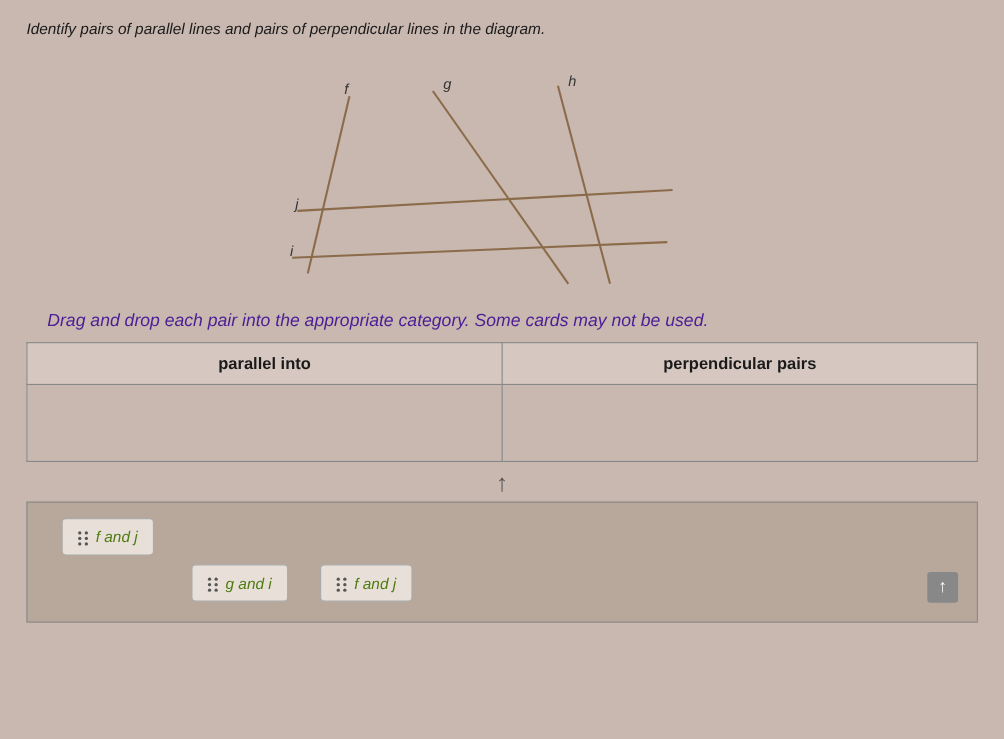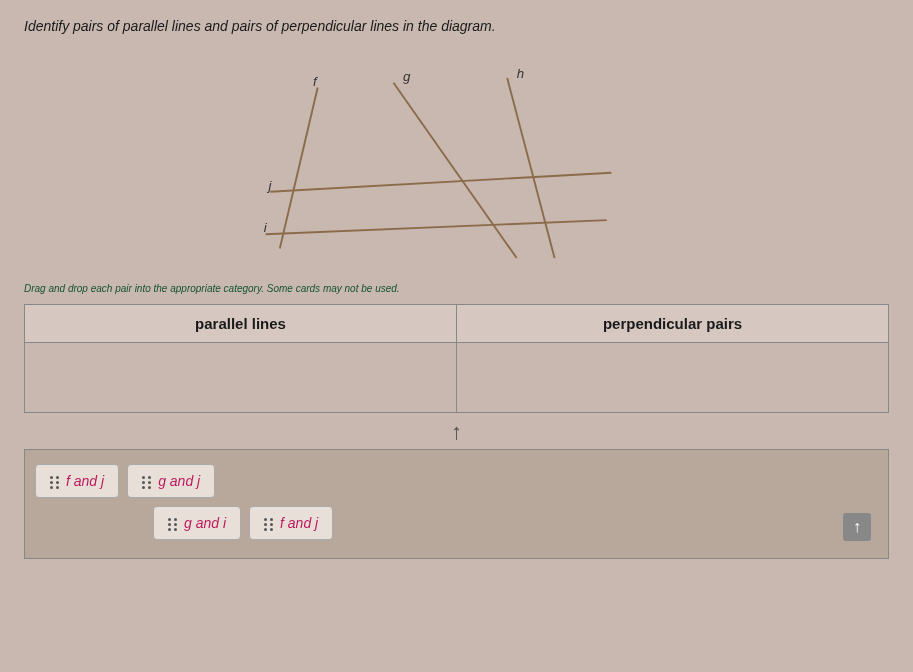--- a/index.html
+++ b/index.html
@@ -30,24 +30,25 @@
       margin-bottom: 10px;
     }
 
     .diagram-area svg {
       position: absolute;
       top: 0; left: 0;
       width: 100%; height: 100%;
     }
 
     .drag-instruction {
-      font-size: 10px;
-      color: #14532d;
+      font-size: 16px;
+      color: #4c1d95;
       margin-bottom: 10px;
       font-style: italic;
+      margin-left: 19px;
     }
 
     .drop-table {
       background: #d6c8c0;
       border: 1.5px solid #888;
       width: 100%;
       border-collapse: collapse;
       margin-bottom: 0;
     }
 
@@ -93,26 +94,27 @@
       margin-bottom: 8px;
       justify-content: flex-start;
     }
 
     .card {
       background: #e8e0d8;
       border: 1.5px solid #aaa;
       border-radius: 4px;
       padding: 8px 14px;
       font-size: 14px;
-      color: #be185d;
+      color: #4d7c0f;
       cursor: grab;
       display: flex;
       align-items: center;
       gap: 6px;
       user-select: none;
+      margin-left: 21px;
     }
 
     .dots-icon {
       display: inline-grid;
       grid-template-columns: 1fr 1fr;
       gap: 2px;
       width: 10px;
       height: 10px;
     }
 
@@ -172,21 +174,21 @@
       <line x1="255" y1="175" x2="615" y2="160" stroke="#8B6B4A" stroke-width="2"></line>
       <text x="253" y="173" font-size="14" font-style="italic" fill="#333">i</text>
     </svg>
   </div>
 
   <p class="drag-instruction">Drag and drop each pair into the appropriate category. Some cards may not be used.</p>
 
   <table class="drop-table">
     <thead>
       <tr>
-        <th>parallel lines</th>
+        <th>parallel into</th>
         <th>perpendicular pairs</th>
       </tr>
     </thead>
     <tbody>
       <tr>
         <td></td>
         <td></td>
       </tr>
     </tbody>
   </table>
@@ -202,31 +204,20 @@
           <span class="dots-icon">
             <span class="dot"></span>
               <span class="dot"></span>
             <span class="dot"></span>
               <span class="dot"></span>
             <span class="dot"></span>
               <span class="dot"></span>
           </span>
           <span class="card-label">f and j</span>
         </div>
-        <div class="card">
-          <span class="dots-icon">
-            <span class="dot"></span>
-              <span class="dot"></span>
-            <span class="dot"></span>
-              <span class="dot"></span>
-            <span class="dot"></span>
-              <span class="dot"></span>
-          </span>
-          <span class="card-label">g and j</span>
-        </div>
       </div>
       <div class="cards-row">
         <div style="width:110px"></div>
         <div class="card">
           <span class="dots-icon">
             <span class="dot"></span>
               <span class="dot"></span>
             <span class="dot"></span>
               <span class="dot"></span>
             <span class="dot"></span>

